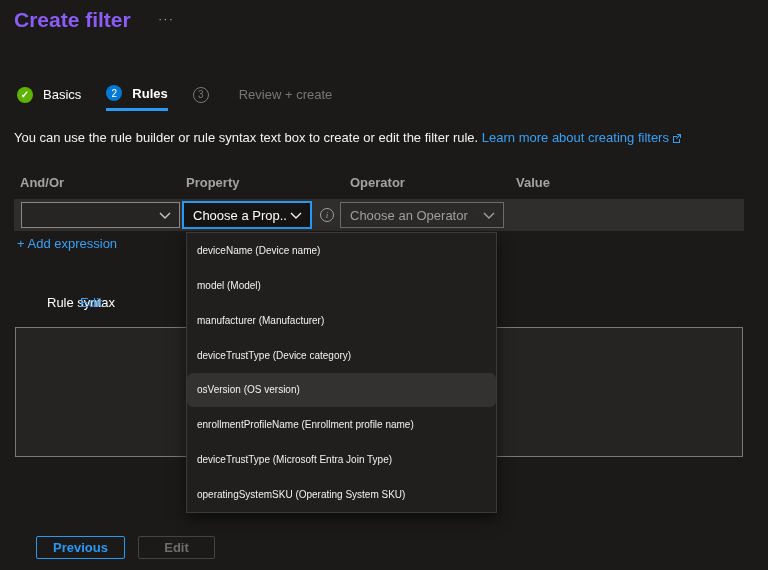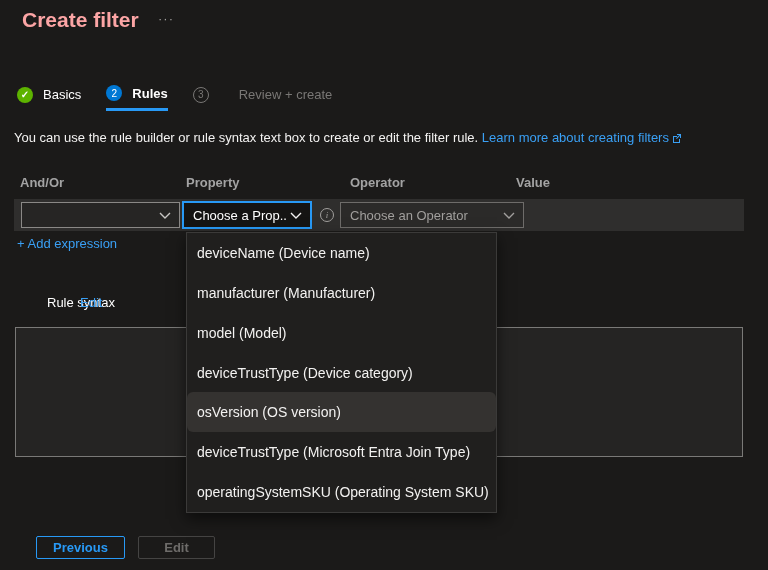--- a/index.html
+++ b/index.html
@@ -1,19 +1,19 @@
 <!DOCTYPE html>
 <html><head>
 <meta charset="utf-8">
 <style>
   * { margin:0; padding:0; box-sizing:border-box; }
   html,body { width:768px; height:570px; background:#1b1a19; font-family:"Liberation Sans", sans-serif; }
   .page { position:relative; width:768px; height:570px; background:#1b1a19; overflow:hidden; color:#f3f2f1; }
 
-  .title { position:absolute; left:14px; top:8px; font-size:21px; font-weight:bold; color:#fca5a5;margin-left:8px; }
+  .title { position:absolute; left:14px; top:8px; font-size:21px; font-weight:bold; color:#8b5cf6; }
   .overflow-dots { position:absolute; left:158px; top:11px; font-size:13px; color:#a19f9d; letter-spacing:1px; }
 
   .steps { position:absolute; left:17px; top:85px; display:flex; gap:25px; }
   .step { display:flex; align-items:center; gap:10px; padding-bottom:7px; font-size:13px; }
   .step .circle { width:16px; height:16px; border-radius:50%; display:flex; align-items:center; justify-content:center; font-size:10px; flex:0 0 16px; }
   .step-complete .circle { background:#5db300; color:#fff; }
   .step-complete .label { color:#ffffff; }
   .step-active { border-bottom:3px solid #2899f5; }
   .step-active .circle { background:#0078d4; color:#fff; }
   .step-active .label { color:#ffffff; font-weight:bold; }
@@ -26,33 +26,33 @@
   .ext-icon { display:inline-block; vertical-align:-1px; margin-left:3px; }
 
   .col-headers { position:absolute; left:0; top:175px; width:768px; height:16px; font-size:13px; font-weight:bold; color:#a3a3a3; }
   .col-headers span { position:absolute; top:0; }
   .col-andor { left:20px; } .col-property { left:186px; } .col-operator { left:350px; } .col-value { left:516px; }
 
   .expr-row { position:absolute; left:14px; top:199px; width:730px; height:32px; background:#2f2e2d; }
   .dd { position:absolute; display:flex; align-items:center; font-size:13px; }
   .dd-andor { left:7px; top:3px; width:159px; height:26px; background:#262524; border:1px solid #8a8886; }
   .dd-property { left:168px; top:2px; width:130px; height:28px; background:#151413; border:2px solid #2899f5; color:#ffffff; }
-  .dd-operator { left:326px; top:3px; width:184px; height:26px; background:#2b2a29; border:1px solid #6e6c6a; color:#a19f9d; }
+  .dd-operator { left:326px; top:3px; width:164px; height:26px; background:#2b2a29; border:1px solid #6e6c6a; color:#a19f9d; }
   .dd .dd-label { flex:1; padding-left:9px; white-space:nowrap; overflow:hidden; }
   .dd .chev { flex:0 0 auto; padding:0 8px 0 4px; display:flex; align-items:center; }
   .info-icon { position:absolute; left:306px; top:9px; width:14px; height:14px; border:1px solid #a19f9d; border-radius:50%; color:#a19f9d; font-size:9px; font-style:italic; font-family:"Liberation Serif", serif; display:flex; align-items:center; justify-content:center; }
 
   .add-expression { position:absolute; left:17px; top:236px; font-size:13px; color:#3aa0f5; cursor:pointer; }
 
   .rule-syntax-label { position:absolute; left:14px; top:295px; font-size:13px; font-weight:normal; color:#ffffff;padding-left:33px; }
   .edit-link { position:absolute; left:80px; top:295px; font-size:13px; color:#3aa0f5; font-weight:normal; cursor:pointer; }
   .rule-syntax-box { position:absolute; left:15px; top:327px; width:728px; height:130px; background:#252423; border:1px solid #7a7977; resize:none; color:#f3f2f1; font-family:"Liberation Sans", sans-serif; }
 
   .property-menu { position:absolute; left:186px; top:232px; width:311px; height:281px; background:#201f1e; border:1px solid #3b3a39; box-shadow:0 6px 14px rgba(0,0,0,0.55); display:flex; flex-direction:column; z-index:10; }
-  .menu-item { flex:1; display:flex; align-items:center; padding-left:10px; font-size:14px; color:#f3f2f1; cursor:pointer; white-space:nowrap; }
+  .menu-item { flex:1; display:flex; align-items:center; padding-left:10px; font-size:10px; color:#f3f2f1; cursor:pointer; white-space:nowrap; }
   .menu-item.highlighted { background:#343230;border-radius:6px; }
 
   .footer { position:absolute; left:0; top:536px; width:768px; height:24px;margin-left:28px; }
   .btn { position:absolute; height:23px; font-size:13px; font-weight:bold; border-radius:2px; background:transparent; font-family:"Liberation Sans", sans-serif; cursor:pointer; }
   .btn-previous { left:8px; width:89px; border:1px solid #2899f5; color:#2899f5; }
   .btn-next { left:110px; width:77px; border:1px solid #454443; color:#6e6c6a; }
 
   svg.chev-svg { display:block; }
 </style>
 </head>
@@ -123,24 +123,25 @@
   </div>
 
   <div class="add-expression">+ Add expression</div>
 
   <div class="rule-syntax-label">Rule syntax</div>
   <div class="edit-link">Edit</div>
   <textarea class="rule-syntax-box" readonly="" style=""></textarea>
 
   <div class="property-menu">
       <div class="menu-item">deviceName (Device name)</div>
+      <div class="menu-item">model (Model)</div>
       <div class="menu-item">manufacturer (Manufacturer)</div>
-      <div class="menu-item">model (Model)</div>
       <div class="menu-item">deviceTrustType (Device category)</div>
       <div class="menu-item highlighted">osVersion (OS version)</div>
+      <div class="menu-item">enrollmentProfileName (Enrollment profile name)</div>
       <div class="menu-item">deviceTrustType (Microsoft Entra Join Type)</div>
       <div class="menu-item">operatingSystemSKU (Operating System SKU)</div>
     </div>
 
   <div class="footer">
     <button class="btn btn-previous">Previous</button>
     <button class="btn btn-next" disabled="">Edit</button>
   </div>
 
 </div>

